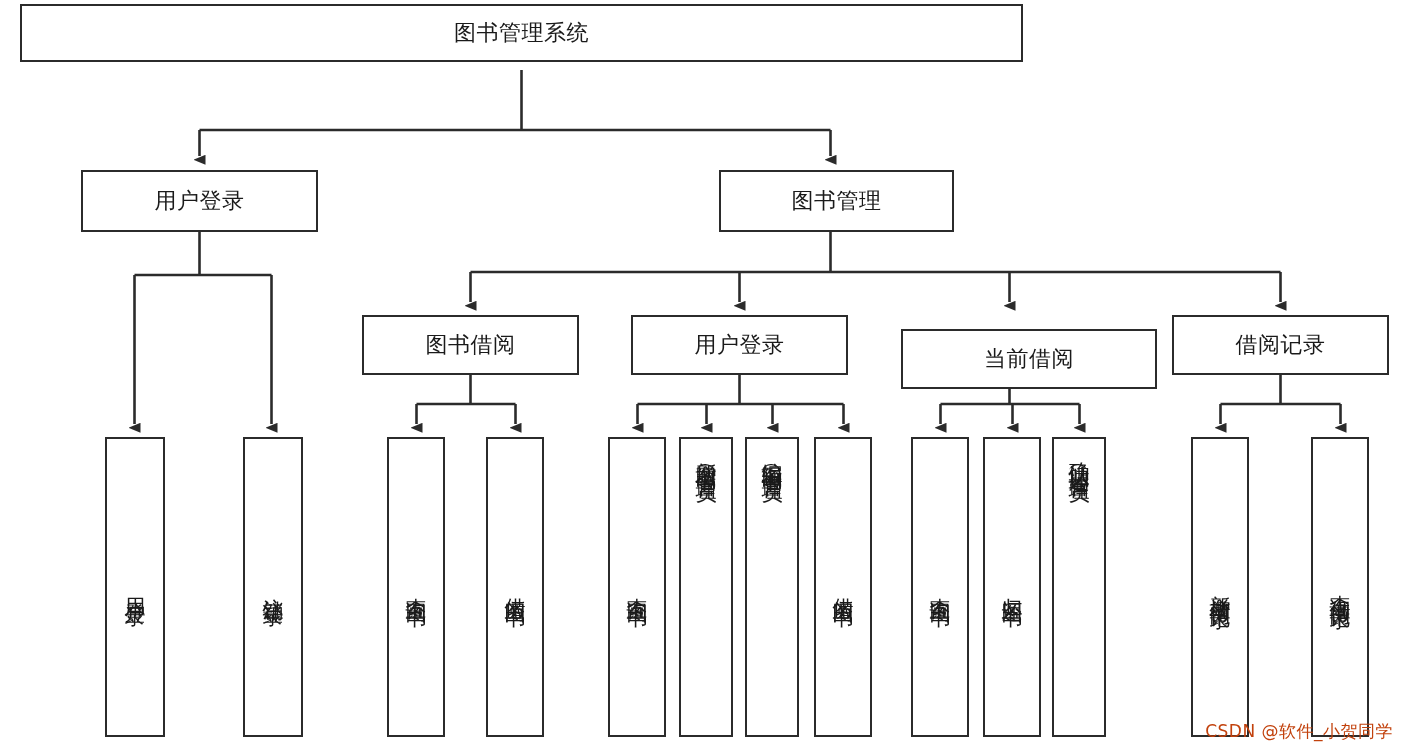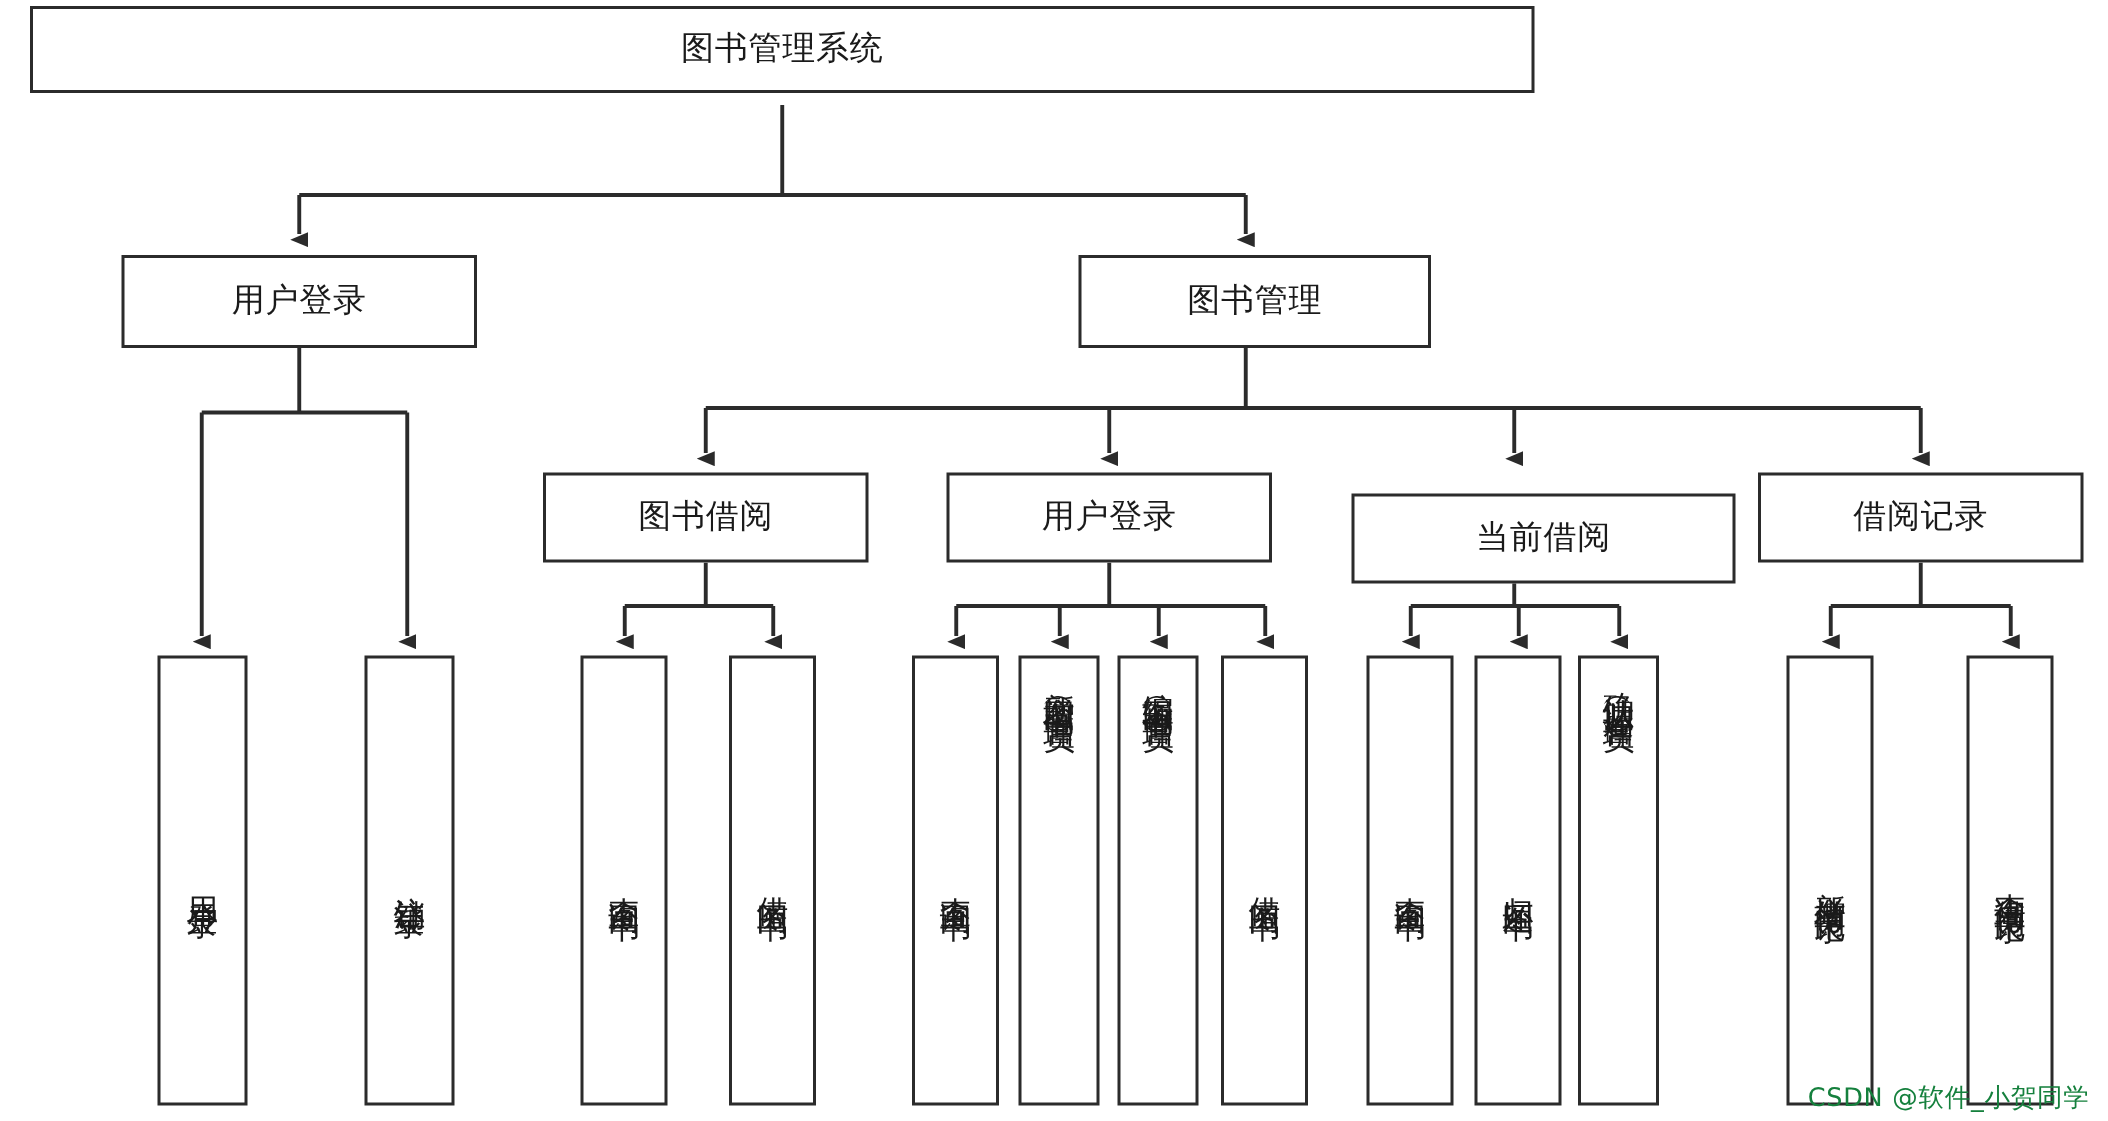--- a/index.html
+++ b/index.html
@@ -69,21 +69,21 @@
   }
   .node.vertical.mid-text {
     align-items: center;
     padding-top: 0;
   }
   #watermark {
     position: absolute;
     right: 12px;
     bottom: 4px;
     font-size: 17px;
-    color: #15803d;
+    color: #c2410c;
     letter-spacing: 0.5px;
     white-space: nowrap;
     font-family: "DejaVu Sans", "Liberation Sans", sans-serif;
   }
 </style>
 </head>
 <body>
 
 <div id="diagram-root">
 

